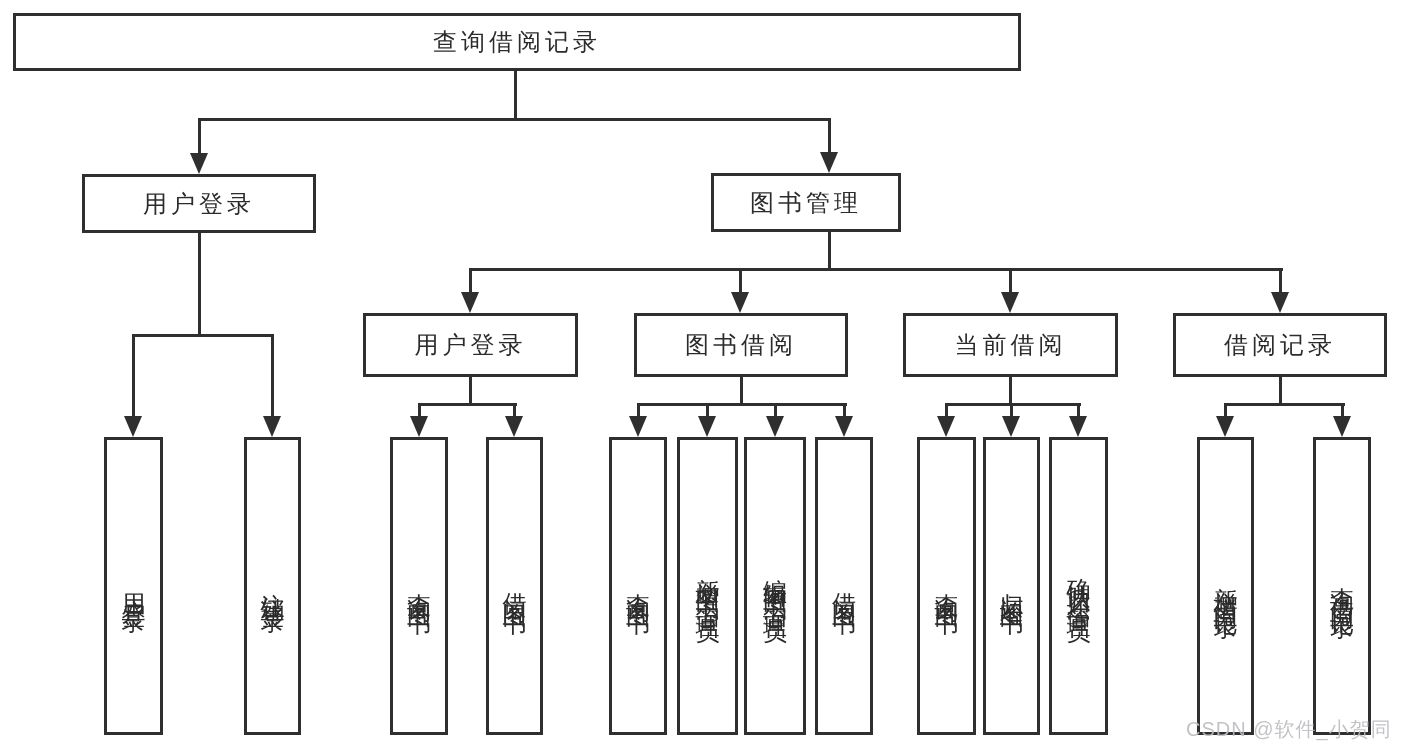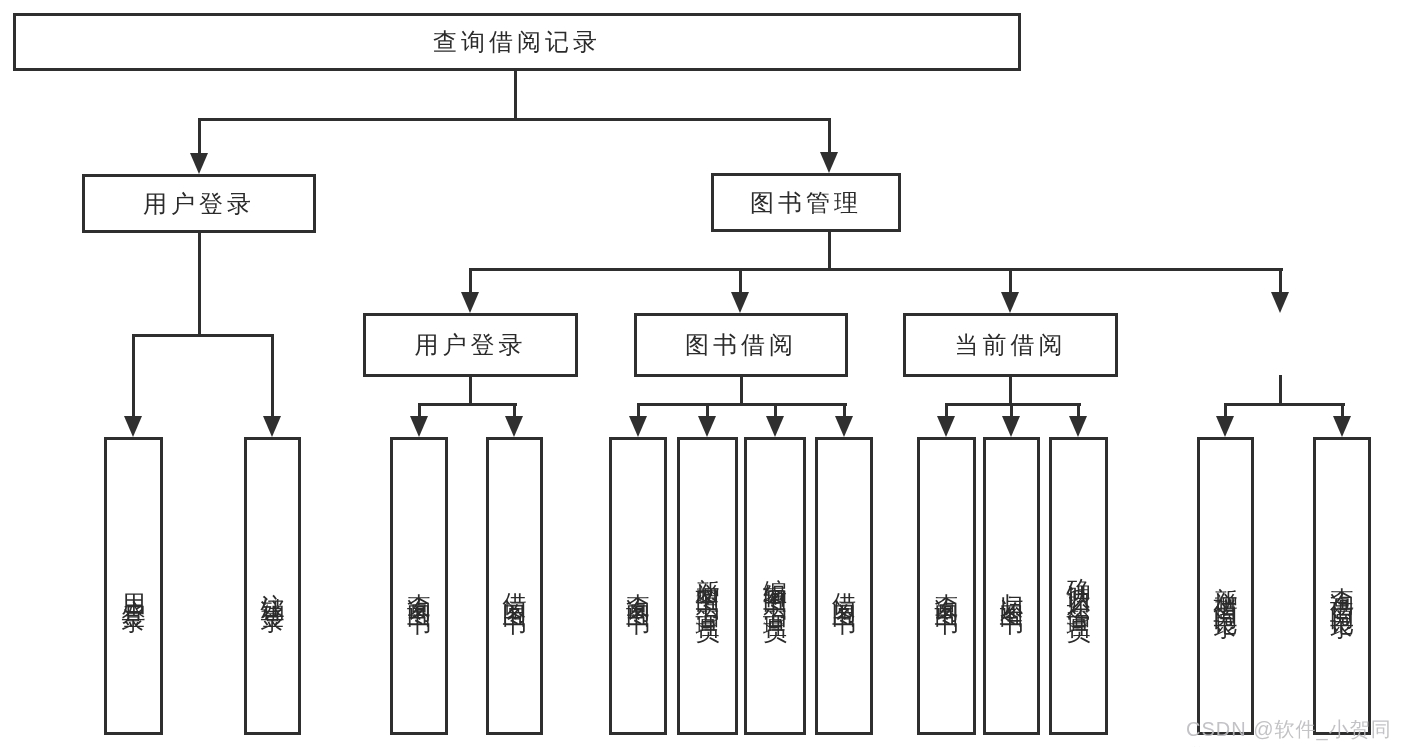--- a/index.html
+++ b/index.html
@@ -118,20 +118,21 @@
   <div class="ar" style="left:1333px;top:416px"></div>
 
   <div class="node" style="left:13px;top:13px;width:1008px;height:58px">查询借阅记录</div>
 
   <div class="node" style="left:82px;top:174px;width:234px;height:59px">用户登录</div>
   <div class="node" style="left:711px;top:173px;width:190px;height:59px">图书管理</div>
 
   <div class="node" style="left:363px;top:313px;width:215px;height:64px">用户登录</div>
   <div class="node" style="left:634px;top:313px;width:214px;height:64px">图书借阅</div>
   <div class="node" style="left:903px;top:313px;width:215px;height:64px">当前借阅</div>
+  <div class="node" style="left:1173px;top:313px;width:214px;height:64px">借阅记录</div>
 
   <div class="node" style="left:104px;top:437px;width:59px;height:298px">
     <span class="vtext">用户登录</span>
   </div>
   <div class="node" style="left:244px;top:437px;width:57px;height:298px">
     <span class="vtext">注销登录</span>
   </div>
 
   <div class="node" style="left:390px;top:437px;width:58px;height:298px">
     <span class="vtext">查询图书</span>

